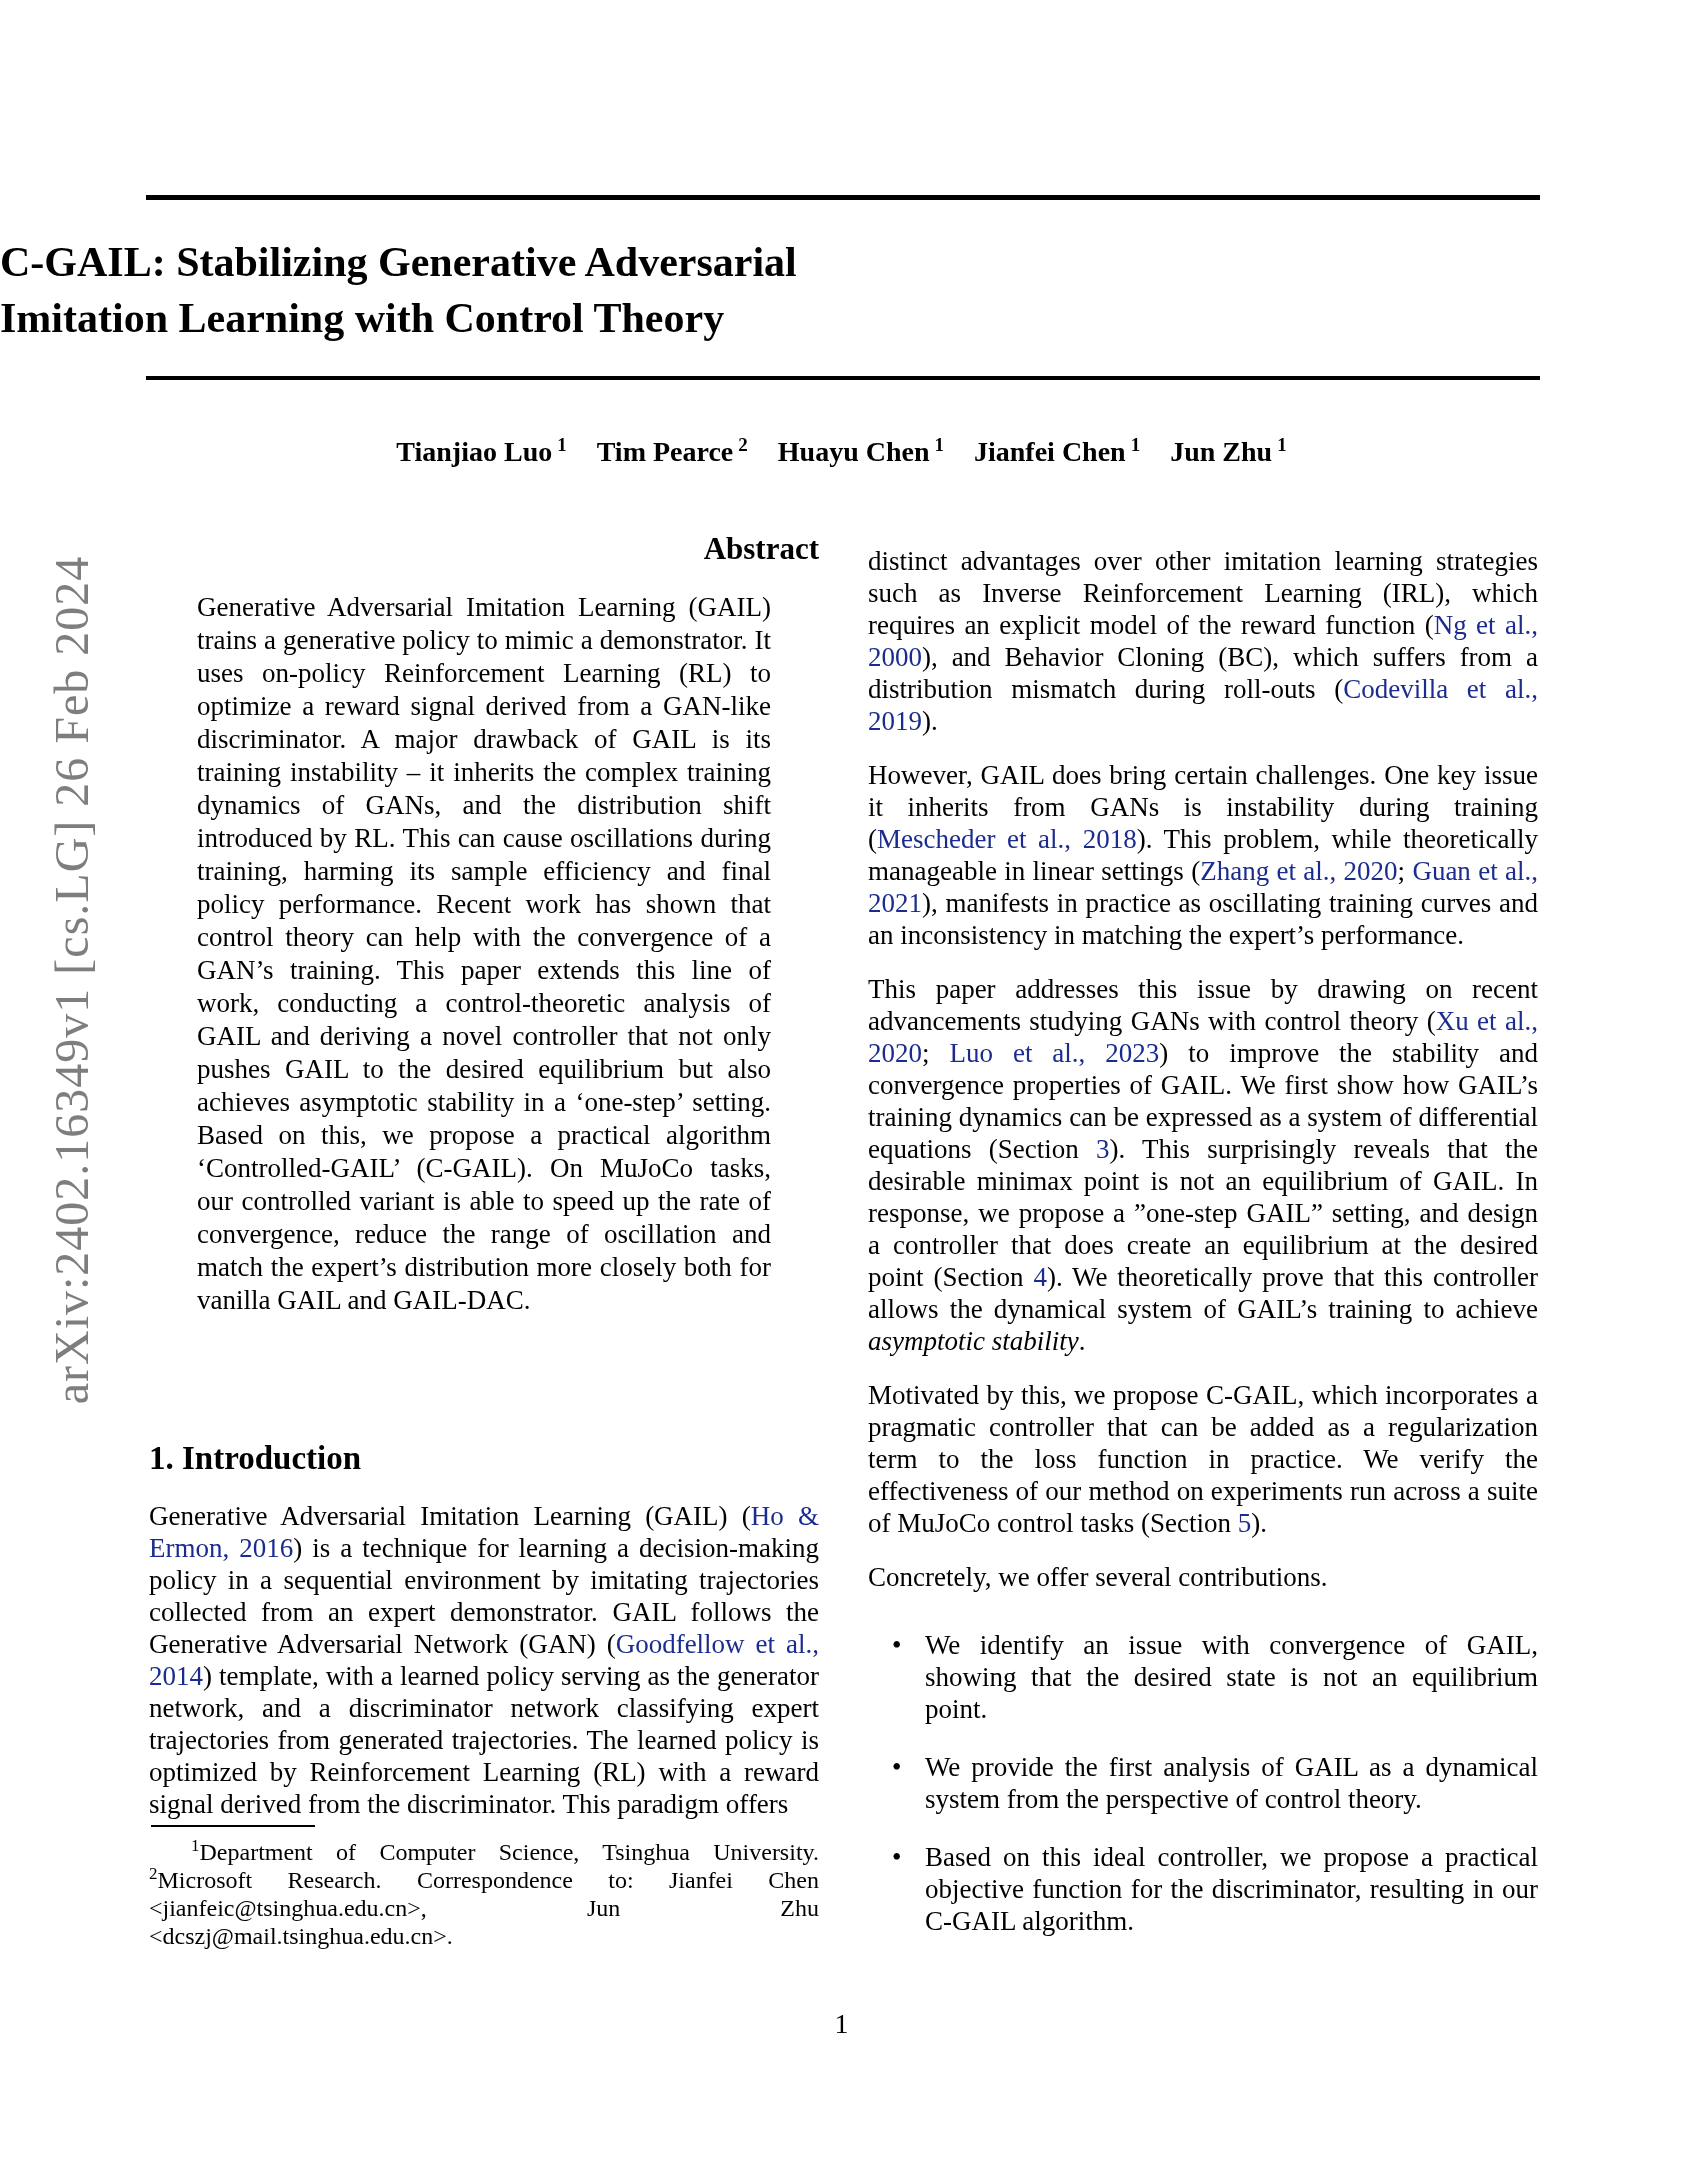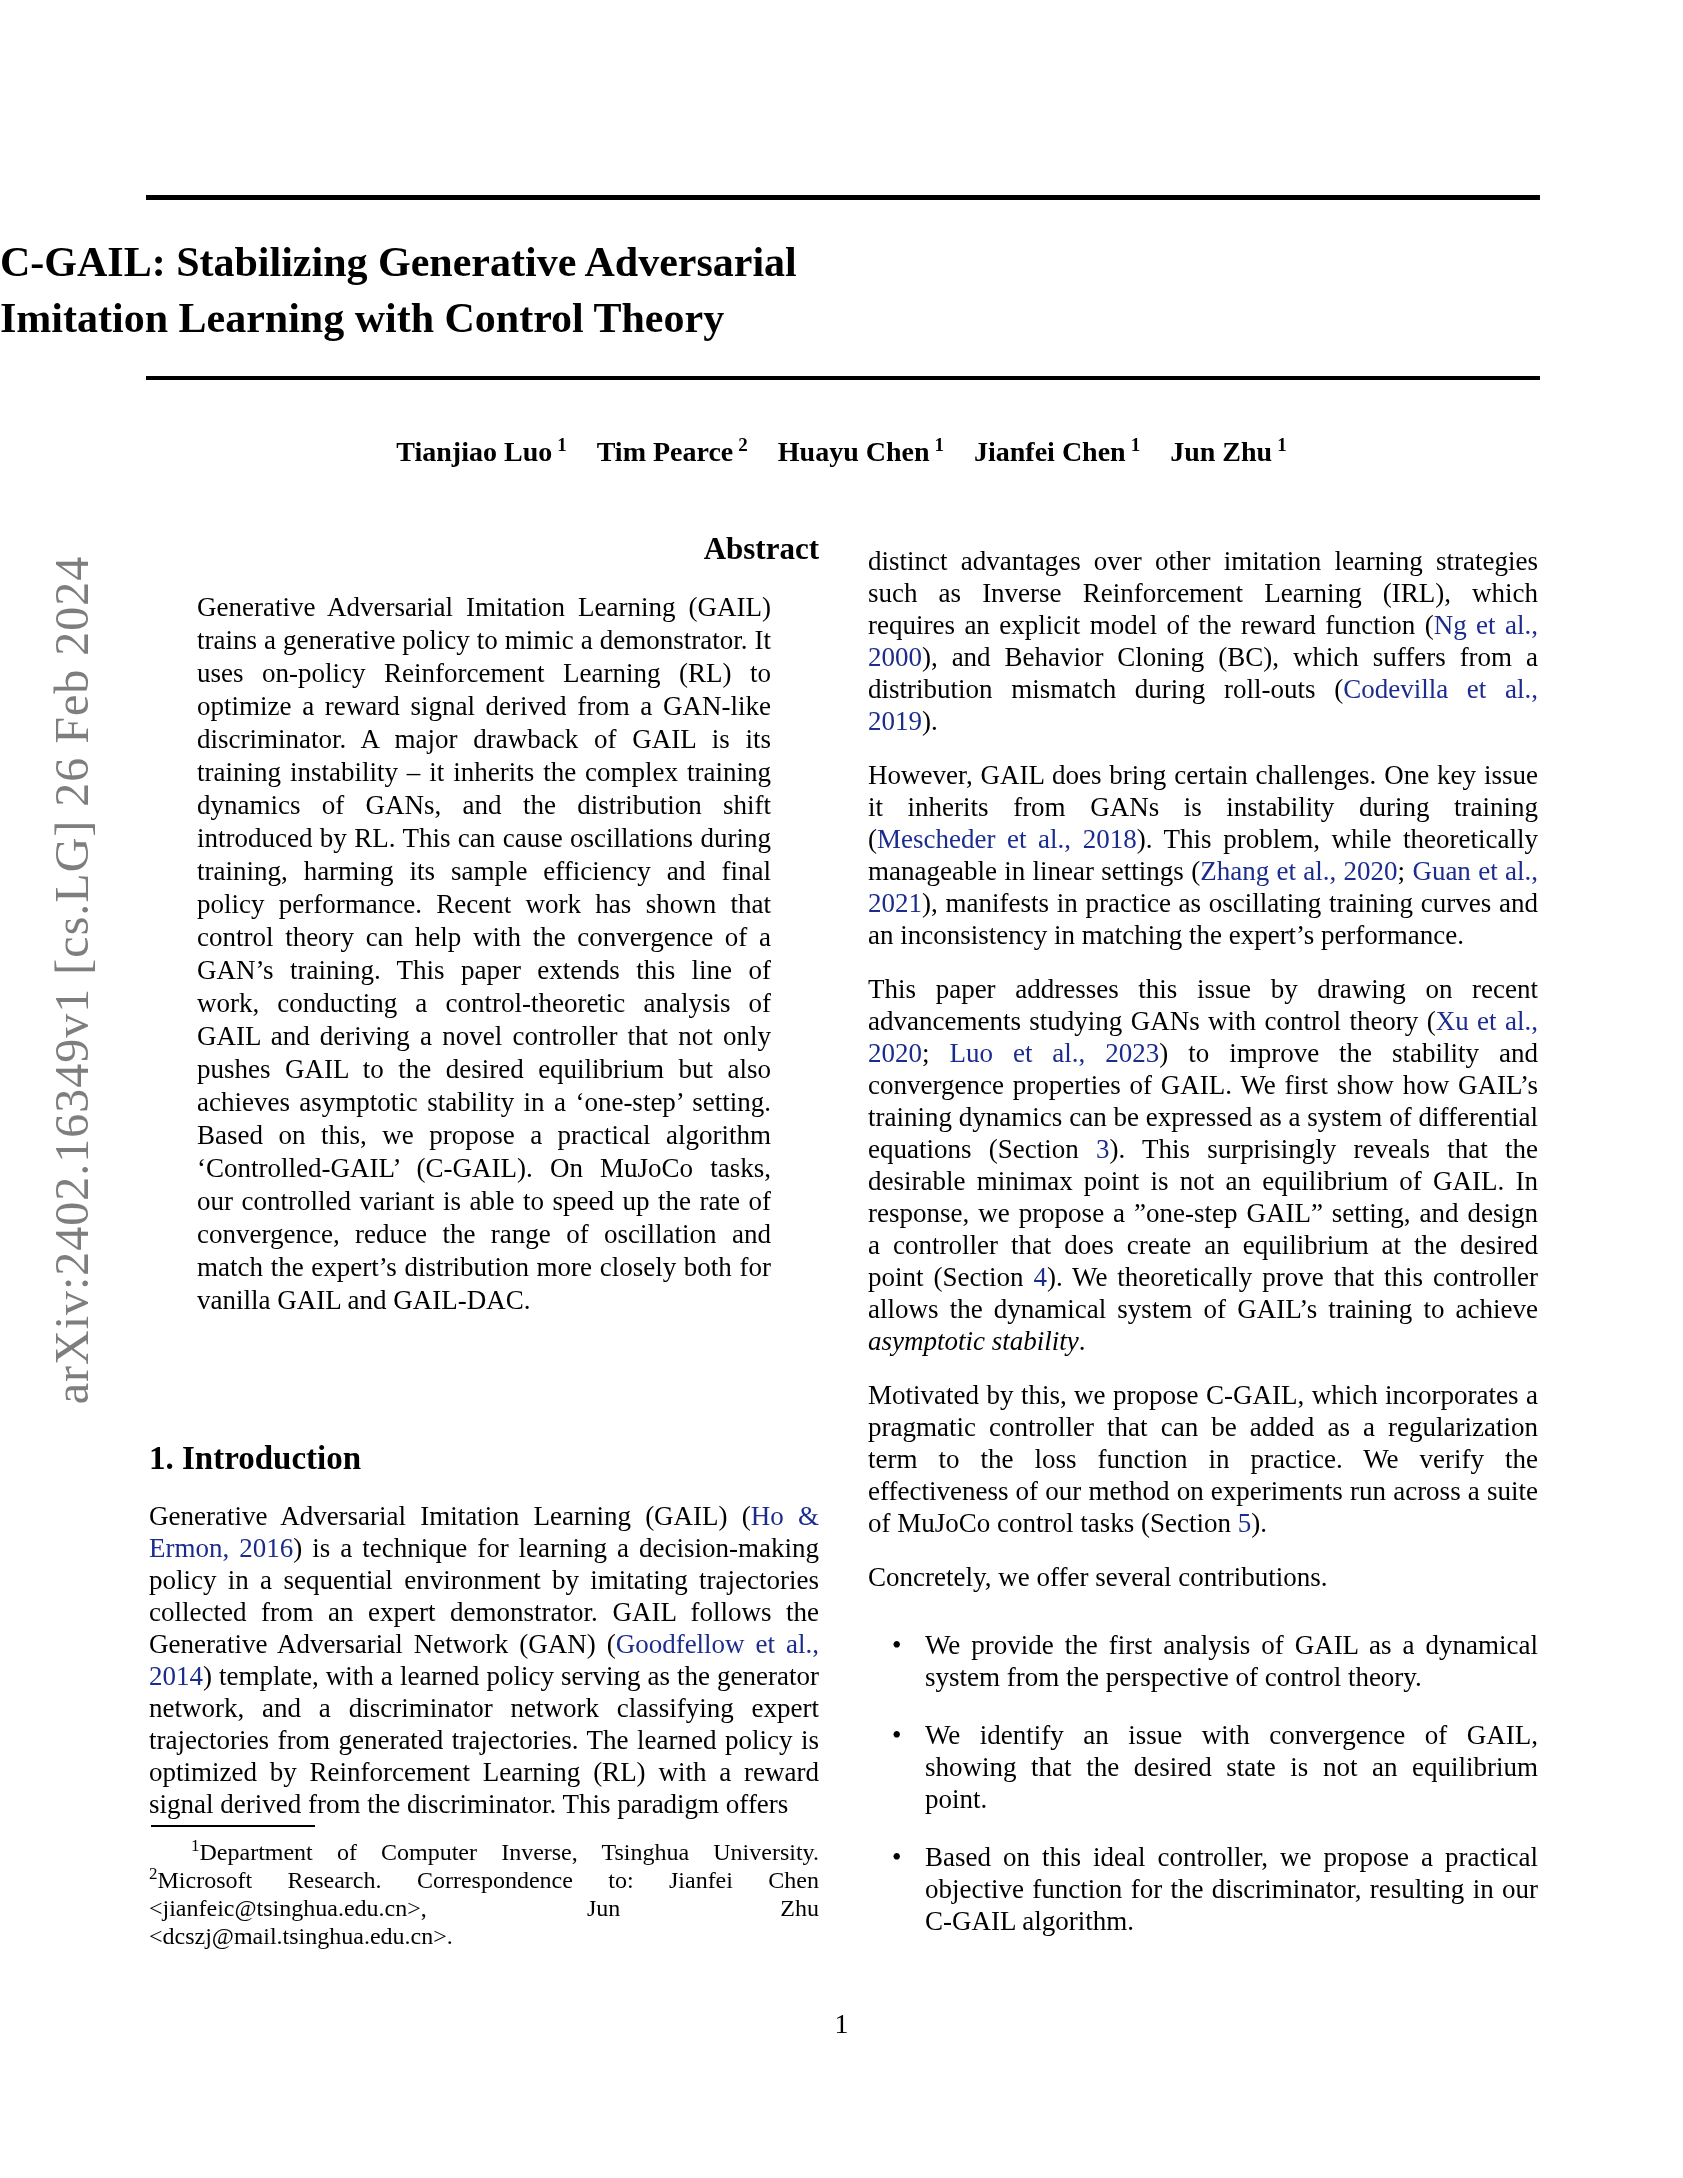--- a/index.html
+++ b/index.html
@@ -111,32 +111,32 @@
 
   <div class="col col-left">
     <h2 class="abstract-heading">Abstract</h2>
     <div class="abstract-body">Generative Adversarial Imitation Learning (GAIL) trains a generative policy to mimic a demonstrator. It uses on-policy Reinforcement Learning (RL) to optimize a reward signal derived from a GAN-like discriminator. A major drawback of GAIL is its training instability – it inherits the complex training dynamics of GANs, and the distribution shift introduced by RL. This can cause oscillations during training, harming its sample efficiency and final policy performance. Recent work has shown that control theory can help with the convergence of a GAN’s training. This paper extends this line of work, conducting a control-theoretic analysis of GAIL and deriving a novel controller that not only pushes GAIL to the desired equilibrium but also achieves asymptotic stability in a ‘one-step’ setting. Based on this, we propose a practical algorithm ‘Controlled-GAIL’ (C-GAIL). On MuJoCo tasks, our controlled variant is able to speed up the rate of convergence, reduce the range of oscillation and match the expert’s distribution more closely both for vanilla GAIL and GAIL-DAC.</div>
     <h2 class="section-heading">1. Introduction</h2>
     <div class="para"><span>Generative Adversarial Imitation Learning (GAIL) (</span><span class="link">Ho &amp; Ermon, 2016</span><span>) is a technique for learning a decision-making policy in a sequential environment by imitating trajectories collected from an expert demonstrator. GAIL follows the Generative Adversarial Network (GAN) (</span><span class="link">Goodfellow et al., 2014</span><span>) template, with a learned policy serving as the generator network, and a discriminator network classifying expert trajectories from generated trajectories. The learned policy is optimized by Reinforcement Learning (RL) with a reward signal derived from the discriminator. This paradigm offers</span></div>
   </div>
 
   <div class="footnote">
     <div class="footnote-rule"></div>
-    <p class="footnote-text"><span class="sup">1</span><span>Department of Computer Inverse, Tsinghua University. </span><span class="sup">2</span><span>Microsoft Research.  Correspondence to: Jianfei Chen &lt;jianfeic@tsinghua.edu.cn&gt;, Jun Zhu &lt;dcszj@mail.tsinghua.edu.cn&gt;.</span></p>
+    <p class="footnote-text"><span class="sup">1</span><span>Department of Computer Science, Tsinghua University. </span><span class="sup">2</span><span>Microsoft Research.  Correspondence to: Jianfei Chen &lt;jianfeic@tsinghua.edu.cn&gt;, Jun Zhu &lt;dcszj@mail.tsinghua.edu.cn&gt;.</span></p>
   </div>
 
   <div class="col col-right">
     <div class="para"><span>distinct advantages over other imitation learning strategies such as Inverse Reinforcement Learning (IRL), which requires an explicit model of the reward function (</span><span class="link">Ng et al., 2000</span><span>), and Behavior Cloning (BC), which suffers from a distribution mismatch during roll-outs (</span><span class="link">Codevilla et al., 2019</span><span>).</span></div>
     <div class="para"><span>However, GAIL does bring certain challenges.  One key issue it inherits from GANs is instability during training (</span><span class="link">Mescheder et al., 2018</span><span>). This problem, while theoretically manageable in linear settings (</span><span class="link">Zhang et al., 2020</span><span>; </span><span class="link">Guan et al., 2021</span><span>), manifests in practice as oscillating training curves and an inconsistency in matching the expert’s performance.</span></div>
     <div class="para"><span>This paper addresses this issue by drawing on recent advancements studying GANs with control theory (</span><span class="link">Xu et al., 2020</span><span>; </span><span class="link">Luo et al., 2023</span><span>) to improve the stability and convergence properties of GAIL. We first show how GAIL’s training dynamics can be expressed as a system of differential equations (Section </span><span class="link">3</span><span>). This surprisingly reveals that the desirable minimax point is not an equilibrium of GAIL. In response, we propose a ”one-step GAIL” setting, and design a controller that does create an equilibrium at the desired point (Section </span><span class="link">4</span><span>). We theoretically prove that this controller allows the dynamical system of GAIL’s training to achieve </span><span class="italic">asymptotic stability</span><span>.</span></div>
     <div class="para"><span>Motivated by this, we propose C-GAIL, which incorporates a pragmatic controller that can be added as a regularization term to the loss function in practice.  We verify the effectiveness of our method on experiments run across a suite of MuJoCo control tasks (Section </span><span class="link">5</span><span>).</span></div>
     <div class="para"><span>Concretely, we offer several contributions.</span></div>
     <ul class="bullets">
+      <li><span>We identify an issue with convergence of GAIL, showing that the desired state is not an equilibrium point.</span></li>
       <li><span>We provide the first analysis of GAIL as a dynamical system from the perspective of control theory.</span></li>
-      <li><span>We identify an issue with convergence of GAIL, showing that the desired state is not an equilibrium point.</span></li>
       <li><span>Based on this ideal controller, we propose a practical objective function for the discriminator, resulting in our C-GAIL algorithm.</span></li>
     </ul>
   </div>
 
   <div class="page-number">1</div>
 
 </div>
 
 
 </body></html>

